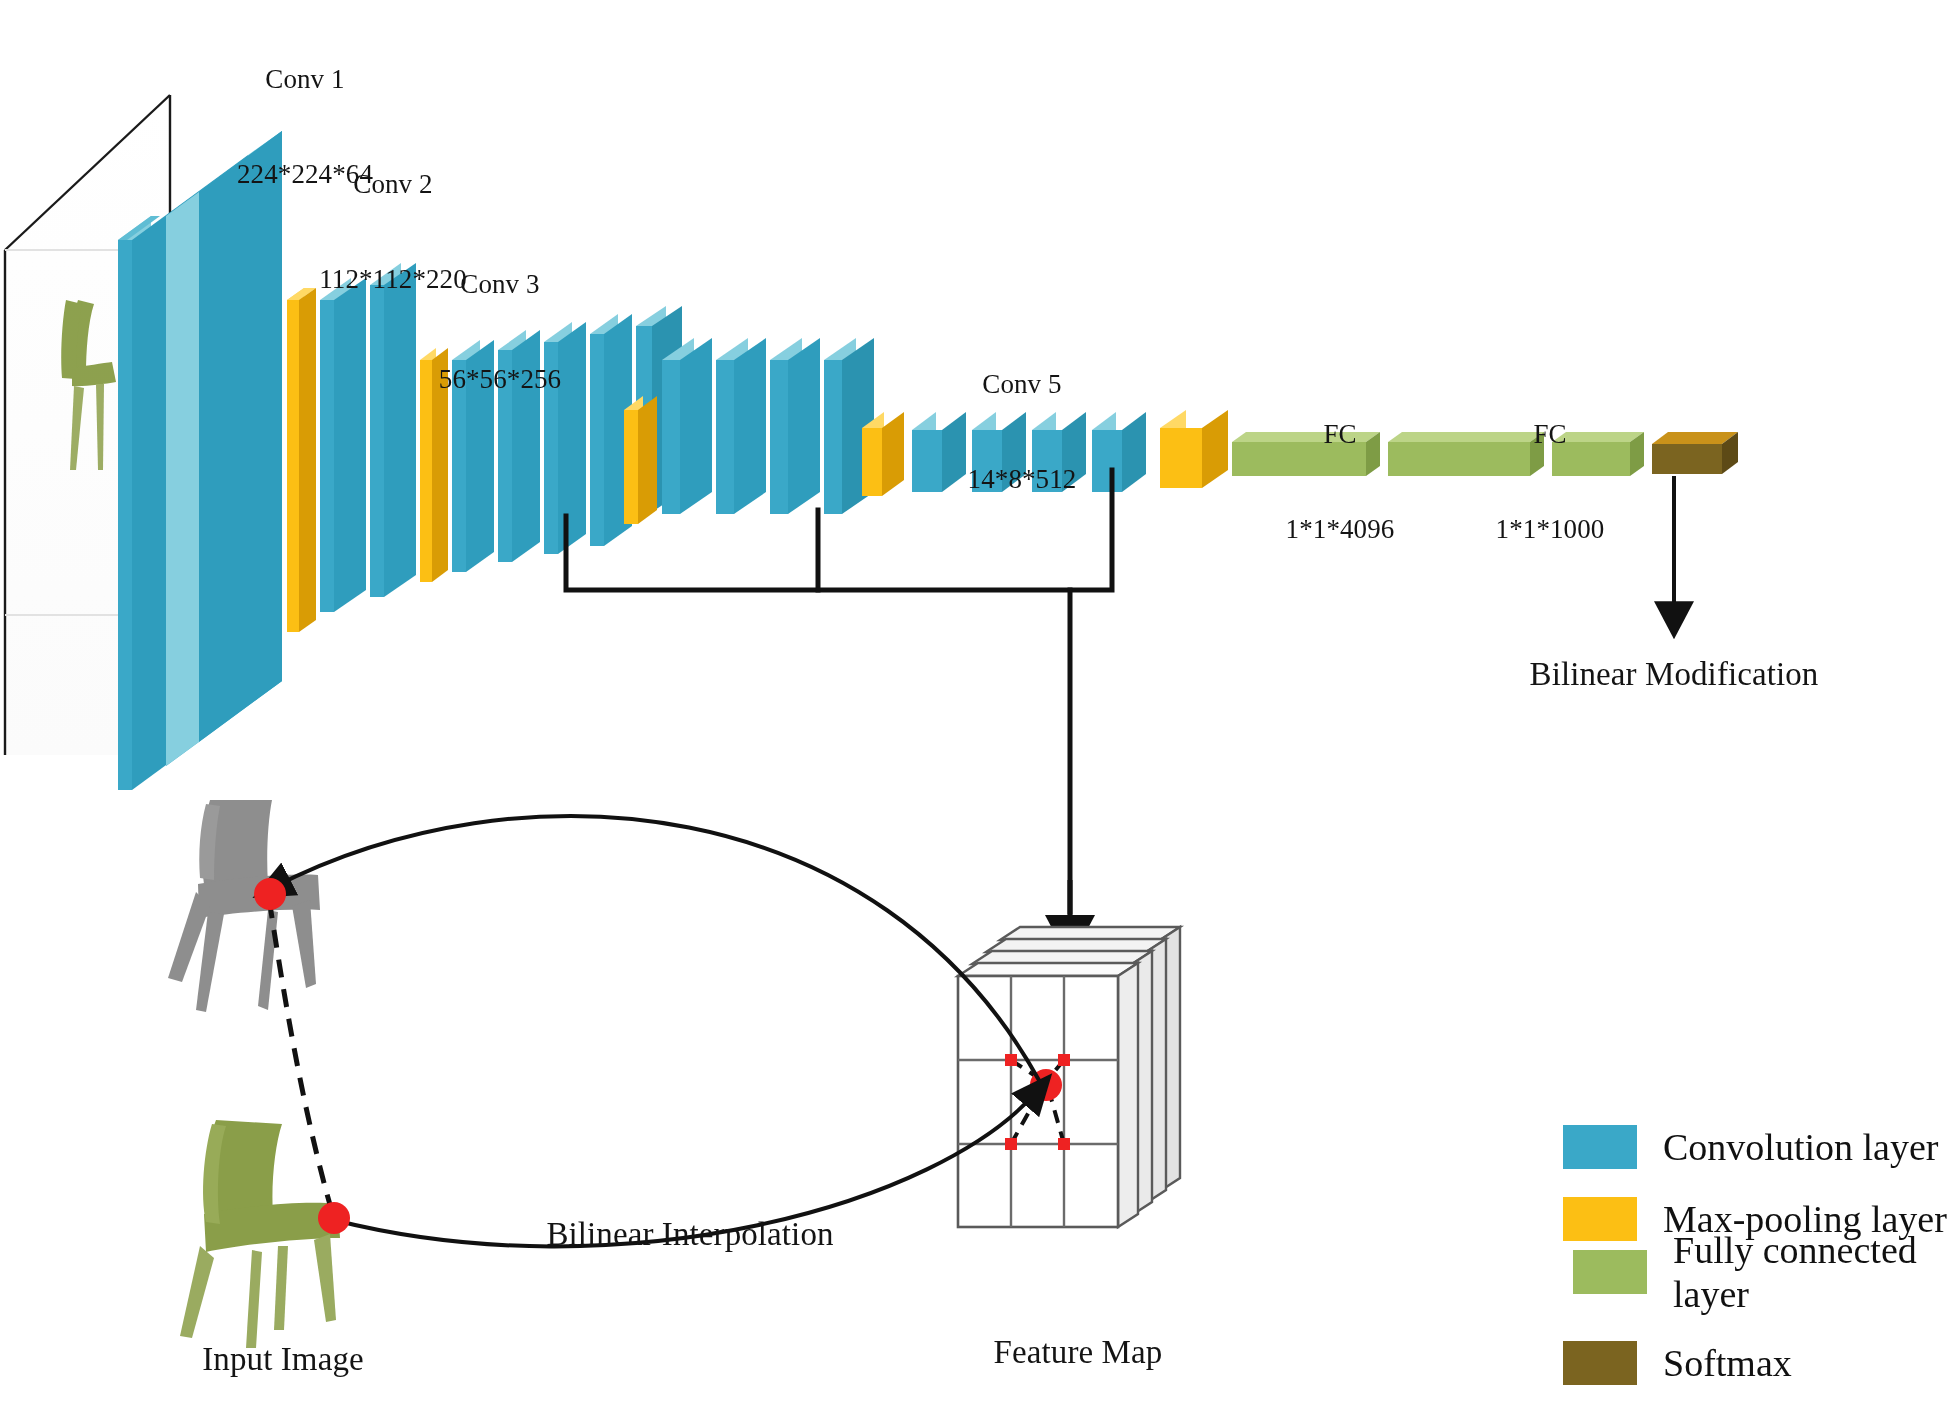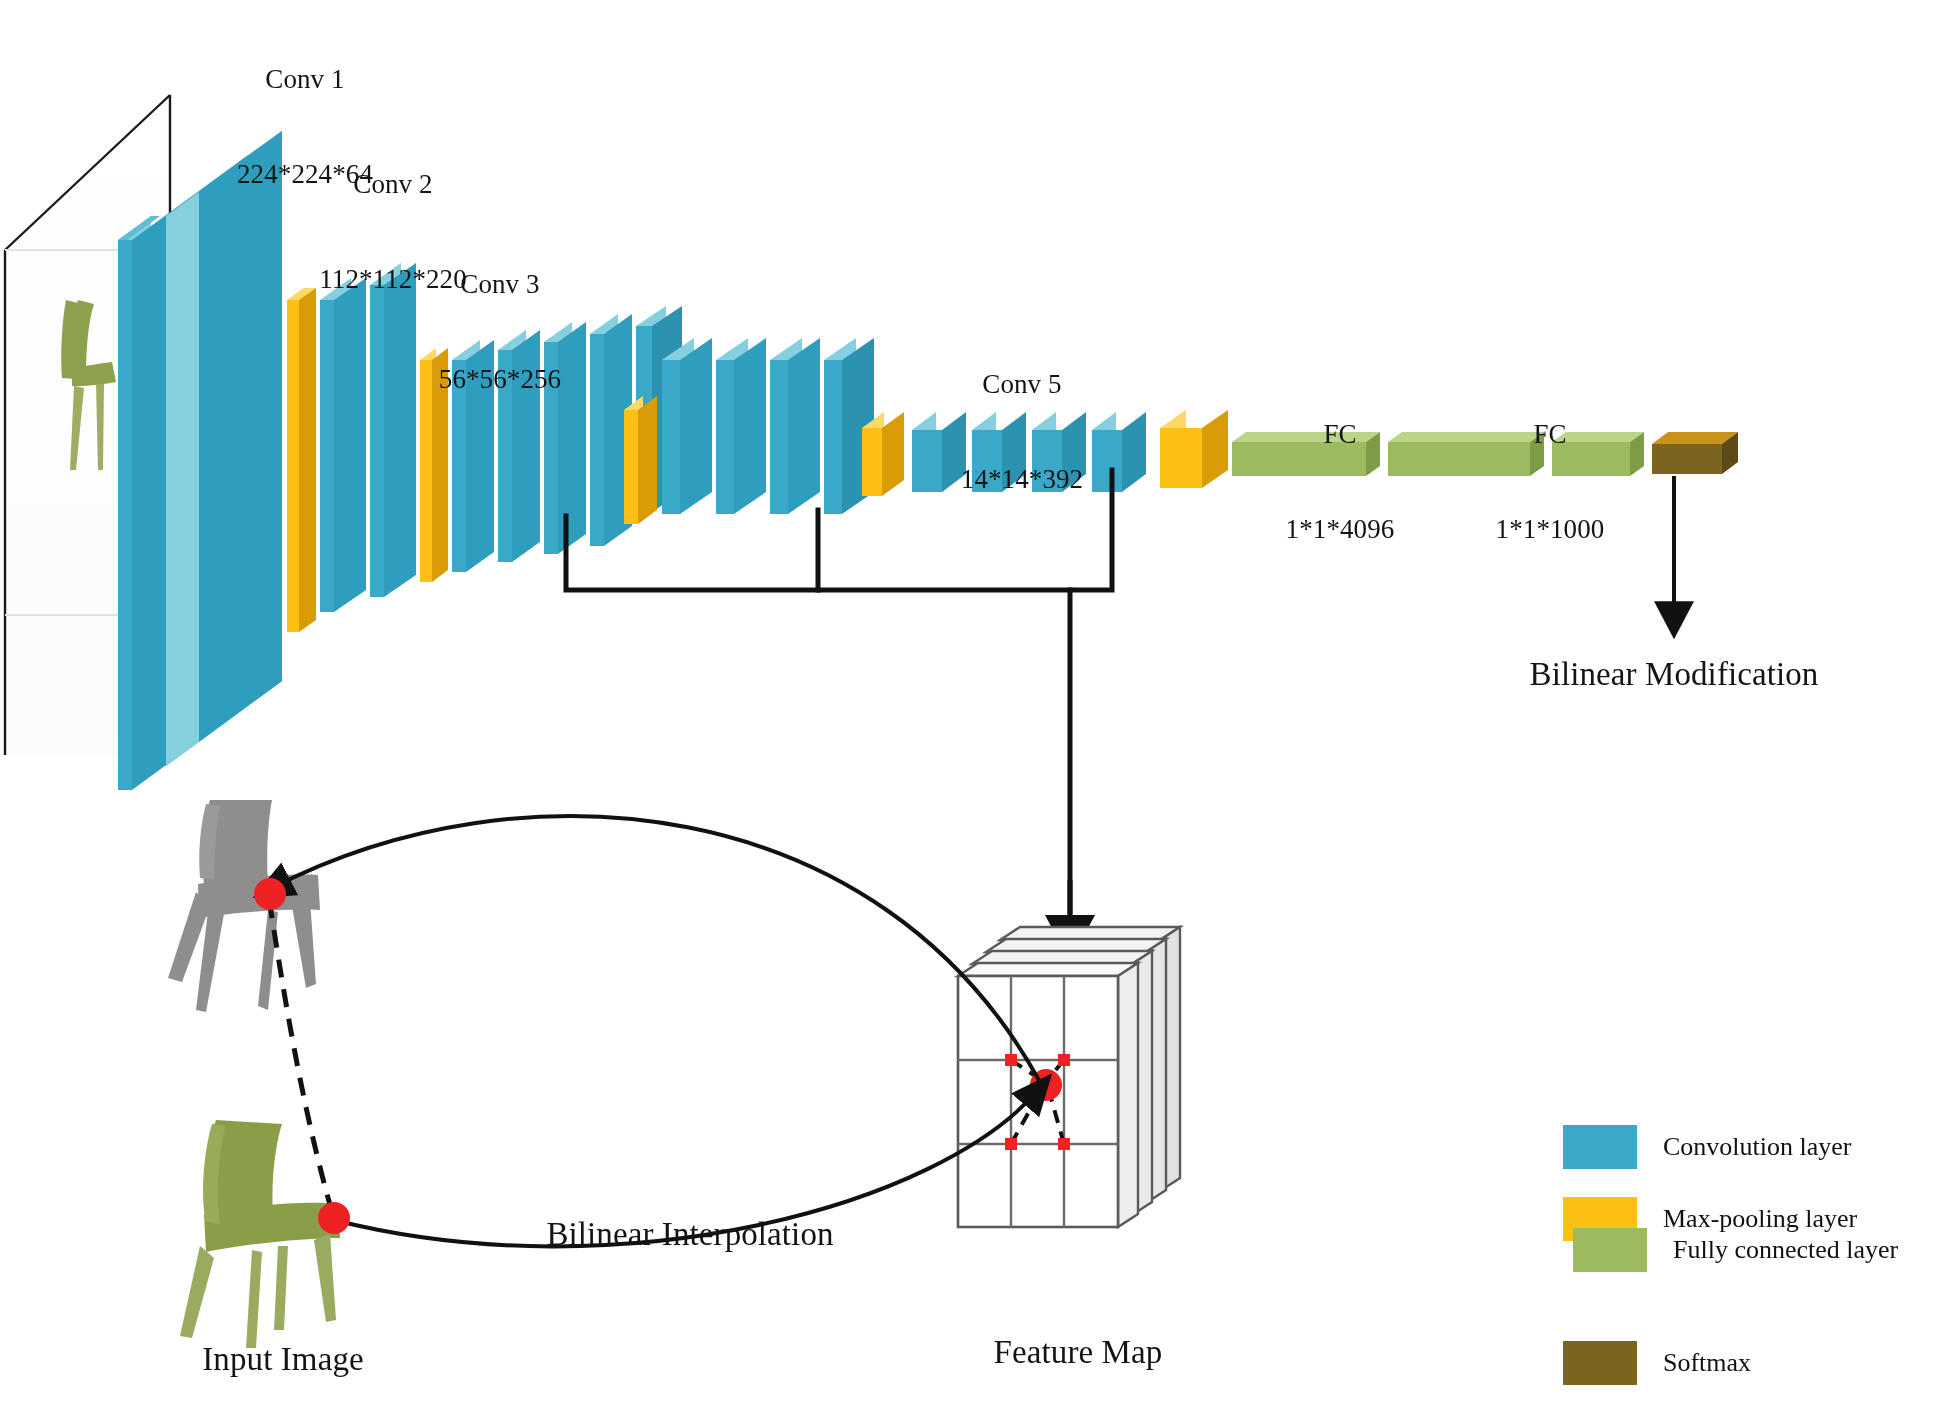--- a/index.html
+++ b/index.html
@@ -17,21 +17,21 @@
     position:absolute;
     text-align:center;
     font-family:"Liberation Serif","DejaVu Serif",serif;
     color:#141414;
     white-space:pre;
     line-height:1.18;
     letter-spacing:0.1px;
   }
   .lbl-layer{font-size:27px;}
   .lbl-big{font-size:33px;}
-  .lbl-legend{font-size:26px;text-align:left;}
+  .lbl-legend{font-size:38px;text-align:left;}
 
   .legend-row{position:absolute;display:flex;align-items:center;}
   .legend-swatch{width:74px;height:44px;margin-right:26px;flex:0 0 auto;}
 </style>
 </head>
 <body>
 
 <div id="stage">
 
   <svg id="scene" viewBox="0 0 1950 1401">
@@ -281,21 +281,21 @@
   </div>
 
   <div class="lbl lbl-layer" style="left:390px;top:205px;width:220px;">
     <div>Conv 3</div>
     <div>56*56*256</div>
   </div>
 
 
   <div class="lbl lbl-layer" style="left:912px;top:305px;width:220px;">
     <div>Conv 5</div>
-    <div>14*14*392</div>
+    <div>14*8*512</div>
   </div>
 
   <div class="lbl lbl-layer" style="left:1230px;top:355px;width:220px;">
     <div>FC</div>
     <div>1*1*4096</div>
   </div>
 
   <div class="lbl lbl-layer" style="left:1440px;top:355px;width:220px;">
     <div>FC</div>
     <div>1*1*1000</div>

